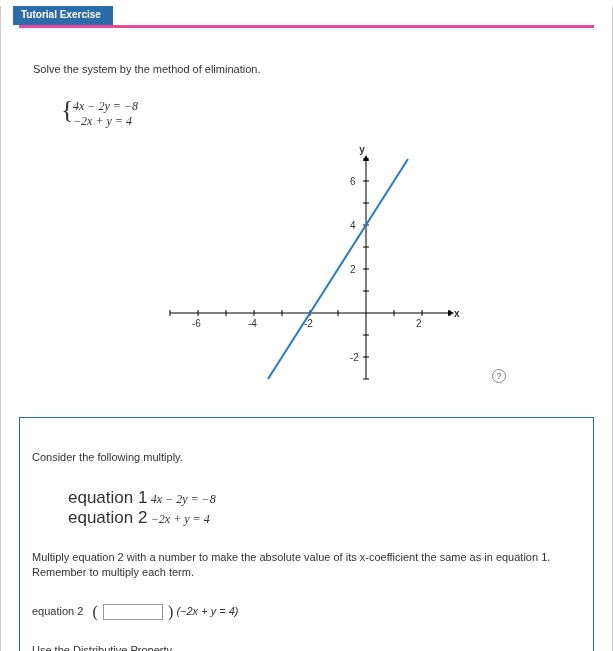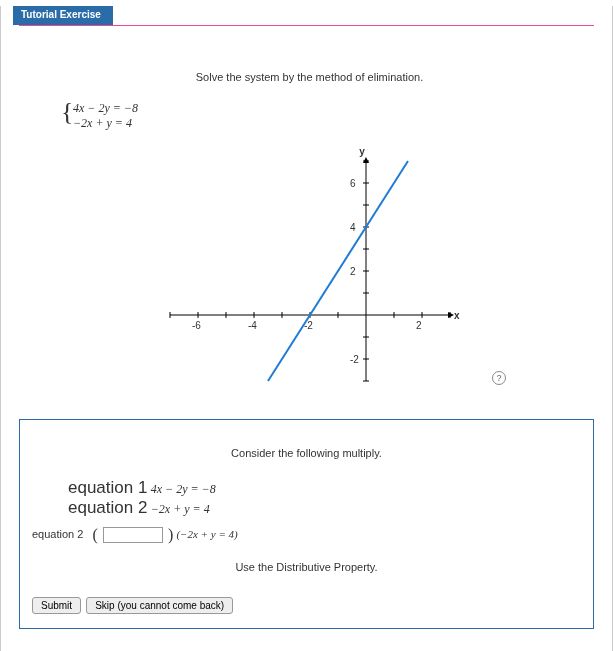--- a/index.html
+++ b/index.html
@@ -23,22 +23,22 @@
     display: inline-block;
     background: #2a6ca8;
     color: #fff;
     font-weight: bold;
     font-size: 10px;
     padding: 3px 12px 3px 8px;
     margin-left: -6px;
     border-bottom: 2px solid #2a6ca8;
   }
   .heading-row {
-    border-bottom: 1px solid #ec4899;
-    margin-bottom: 24px;
+    border-bottom: 3px solid #ec4899;
+    margin-bottom: 8px;
     margin-top: 6px;
   }
   .content { padding: 4px 8px 8px 14px; }
   .equation-block {
     font-family: "Times New Roman", serif;
     font-style: italic;
     font-size: 12px;
     margin: 6px 0 10px 40px;
     position: relative;
   }
@@ -63,25 +63,25 @@
     text-align: center;
     color: #666;
   }
   .step1-box {
     border: 1px solid #2a6ca8;
     padding: 10px 12px 14px 12px;
     margin-top: 2px;
     font-size: 11px;
   }
   .step1-heading-row { margin-left: -12px; margin-top: -10px; }
-  .para { margin: 16px 0; line-height: 1.4; text-align: center; }
+  .para { margin: 22px 0; line-height: 1.4; }
   .eq-label-block { margin: 6px 0 8px 36px; font-family: "Times New Roman", serif; }
   .eq-label-block .lbl { font-style: normal; display:inline-block; width: 80px; font-family: Arial,sans-serif; font-size:17px;}
   .eq-math { font-style: italic; font-size: 12px; }
-  .italic { font-style: italic; font-family: Liberation Serif, serif; }
+  .italic { font-style: italic; font-family: Liberation Sans, sans-serif; }
   .input-box {
     border: 1px solid #999;
     background: #fff;
     width: 60px;
     height: 16px;
     display: inline-block;
     vertical-align: middle;
     margin: 0 2px;
     font-size: 11px;
     padding: 0 2px;
@@ -172,20 +172,21 @@
         <span class="lbl">equation 1</span>
         <span class="eq-math">4x − 2y = −8</span>
       </div>
       <div>
         <span class="lbl">equation 2</span>
         <span class="eq-math">−2x +  y =   4</span>
       </div>
     </div>
 
 
+    <div class="para">Multiply equation 2 with a number to make the absolute value of its x-coefficient the same as in equation 1. Remember to multiply each term.</div>
 
     <div class="eq2-line">
       <span>equation 2</span>&nbsp;&nbsp;
       <span class="bigparen">(</span>
       <input class="input-box" style="">
       <span class="bigparen">)</span>
       <span class="italic">(−2x + y = 4)</span>
     </div>
 
     <div class="para">Use the Distributive Property.</div>

